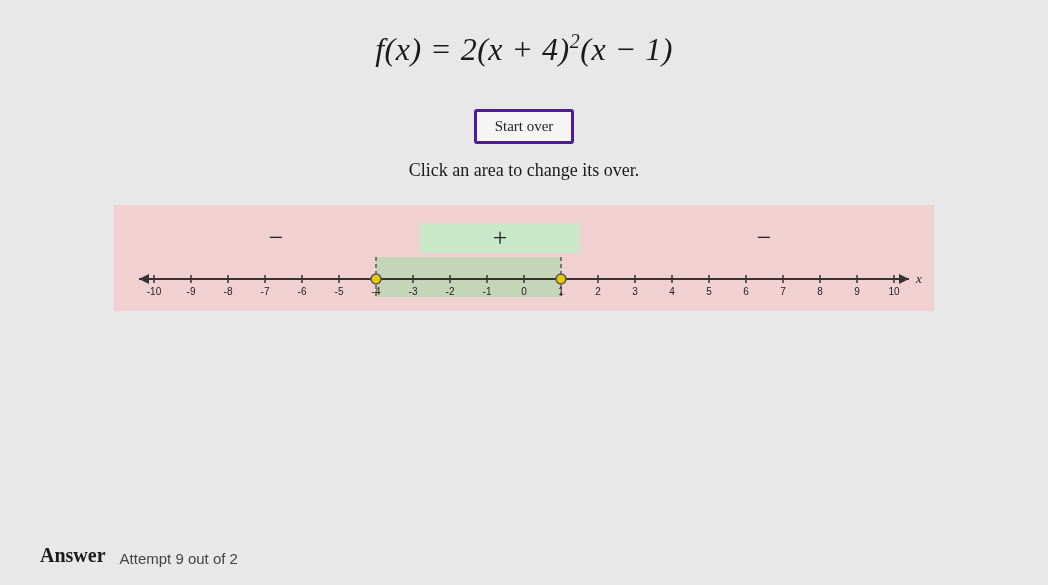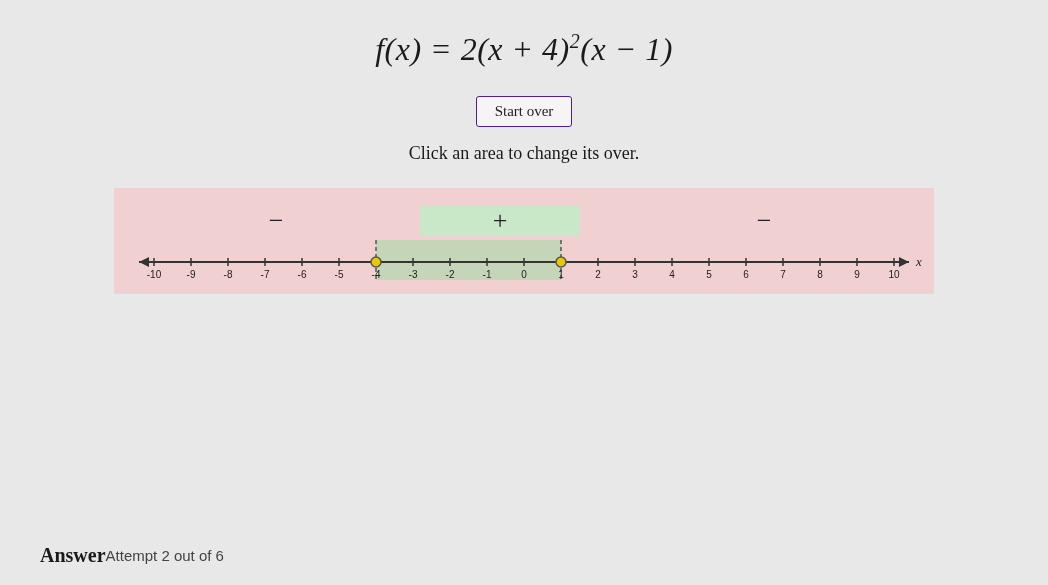--- a/index.html
+++ b/index.html
@@ -12,30 +12,30 @@
       display: flex;
       flex-direction: column;
       align-items: center;
       padding-top: 30px;
     }
 
     .formula {
       font-size: 32px;
       font-style: italic;
       color: #1a1a1a;
-      margin-bottom: 28px;
+      margin-bottom: 41px;
       letter-spacing: 0.5px;
     }
 
     .formula sup {
       font-size: 20px;
     }
 
     .start-over-btn {
-      border: 1px solid #4c1d95;
+      border: 3px solid #4c1d95;
       background: #f5f5f5;
       padding: 6px 18px;
       font-size: 15px;
       font-family: Georgia, serif;
       cursor: pointer;
       border-radius: 3px;
       color: #222;
       margin-bottom: 16px;
     }
 
@@ -203,16 +203,16 @@
 
       <text x="792" y="26" font-size="13" font-family="Georgia, serif" font-style="italic" fill="#222">x</text>
 
       <circle cx="252" cy="22" r="5" fill="#e8c800" stroke="#555" stroke-width="1.5"></circle>
 
       <circle cx="437" cy="22" r="5" fill="#e8c800" stroke="#555" stroke-width="1.5"></circle>
     </svg>
   </div>
 </div>
 
-<div style="position:absolute; bottom:18px; left:40px; display:flex; align-items:center; ">
+<div style="position:absolute; bottom:18px; left:40px; display:flex; align-items:flex-end; gap:14px;">
   <span class="answer-label">Answer</span>
-  <span class="attempt-text">Attempt 2 out of 6</span>
+  <span class="attempt-text">Attempt 9 out of 2</span>
 </div>
 
 </body></html>

